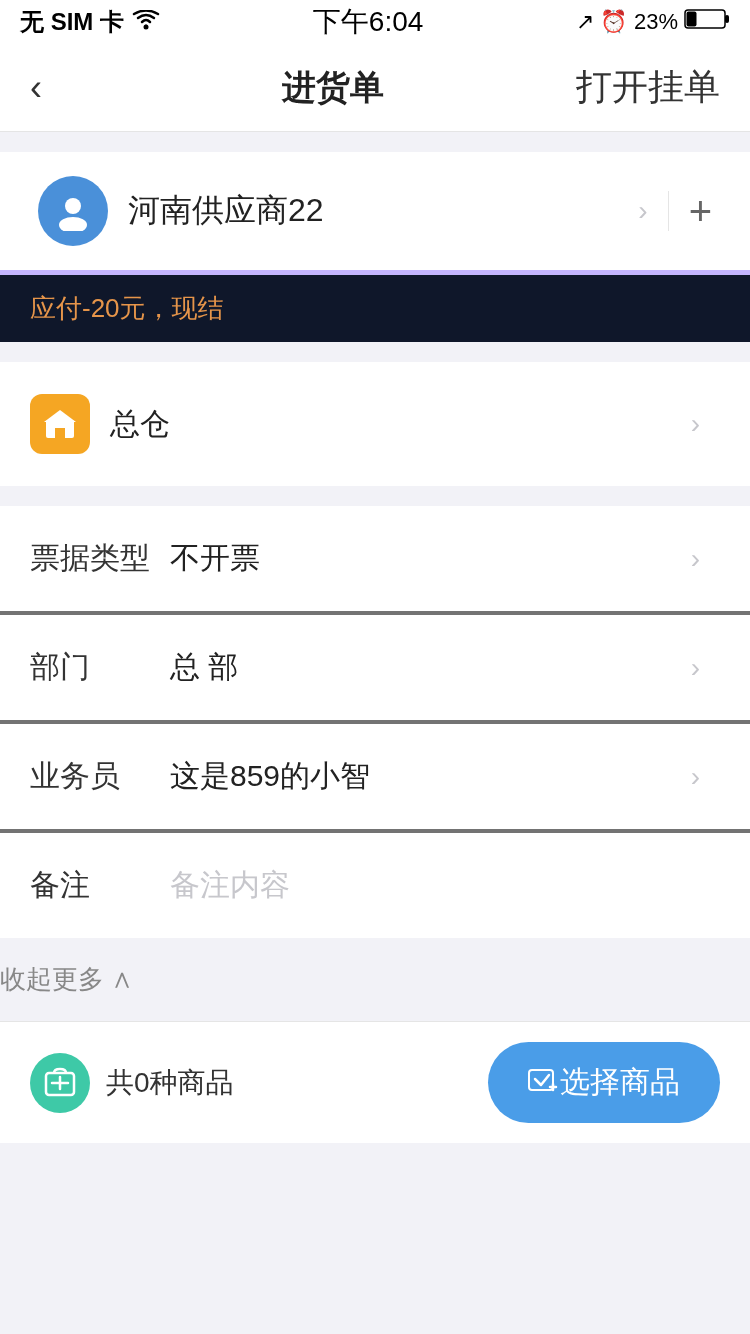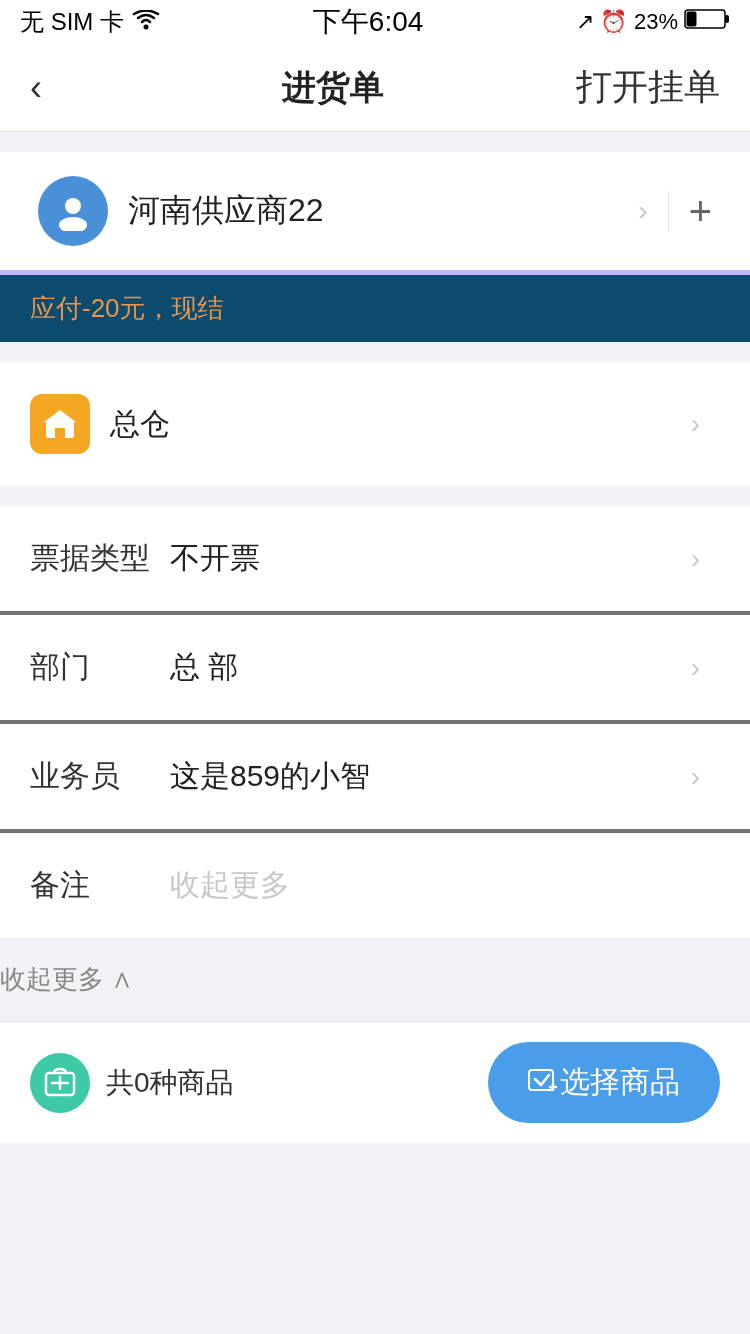--- a/index.html
+++ b/index.html
@@ -16,21 +16,21 @@
     .status-bar {
       height: 44px;
       background: #fff;
       display: flex;
       align-items: center;
       justify-content: space-between;
       padding: 0 20px;
       font-size: 24px;
       color: #000;
     }
-    .status-left { display: flex; align-items: center; gap: 8px; font-size: 24px; font-weight: 400; }
+    .status-left { display: flex; align-items: center; gap: 8px; font-size: 24px; font-weight: 700; }
     .status-center { font-size: 28px; font-weight: 400; }
     .status-right { display: flex; align-items: center; gap: 6px; font-size: 22px; }
 
     
     .nav-bar {
       height: 88px;
       background: #fff;
       display: flex;
       align-items: center;
       justify-content: space-between;
@@ -103,21 +103,21 @@
     }
     .add-icon {
       font-size: 40px;
       color: #666;
       font-weight: 300;
       cursor: pointer;
     }
 
     
     .notice-bar {
-      background: #0c4a6e;
+      background: #0f172a;
       padding: 16px 30px;
       font-size: 26px;
       color: #e6954a;
     }
 
     
     .form-row {
       display: flex;
       align-items: center;
       padding: 32px 30px;
@@ -311,21 +311,21 @@
   </div>
 
   <div class="form-row">
     <span class="form-label">业务员</span>
     <span class="form-value">这是859的小智</span>
     <span class="chevron-icon">›</span>
   </div>
 
   <div class="form-row">
     <span class="form-label">备注</span>
-    <span class="form-value placeholder">收起更多</span>
+    <span class="form-value placeholder">备注内容</span>
   </div>
 
 </div>
 
 <div class="collapse-row">
   <span class="collapse-text">收起更多 ∧</span>
 </div>
 
 <div class="bottom-toolbar">
   <div class="product-count-area">

